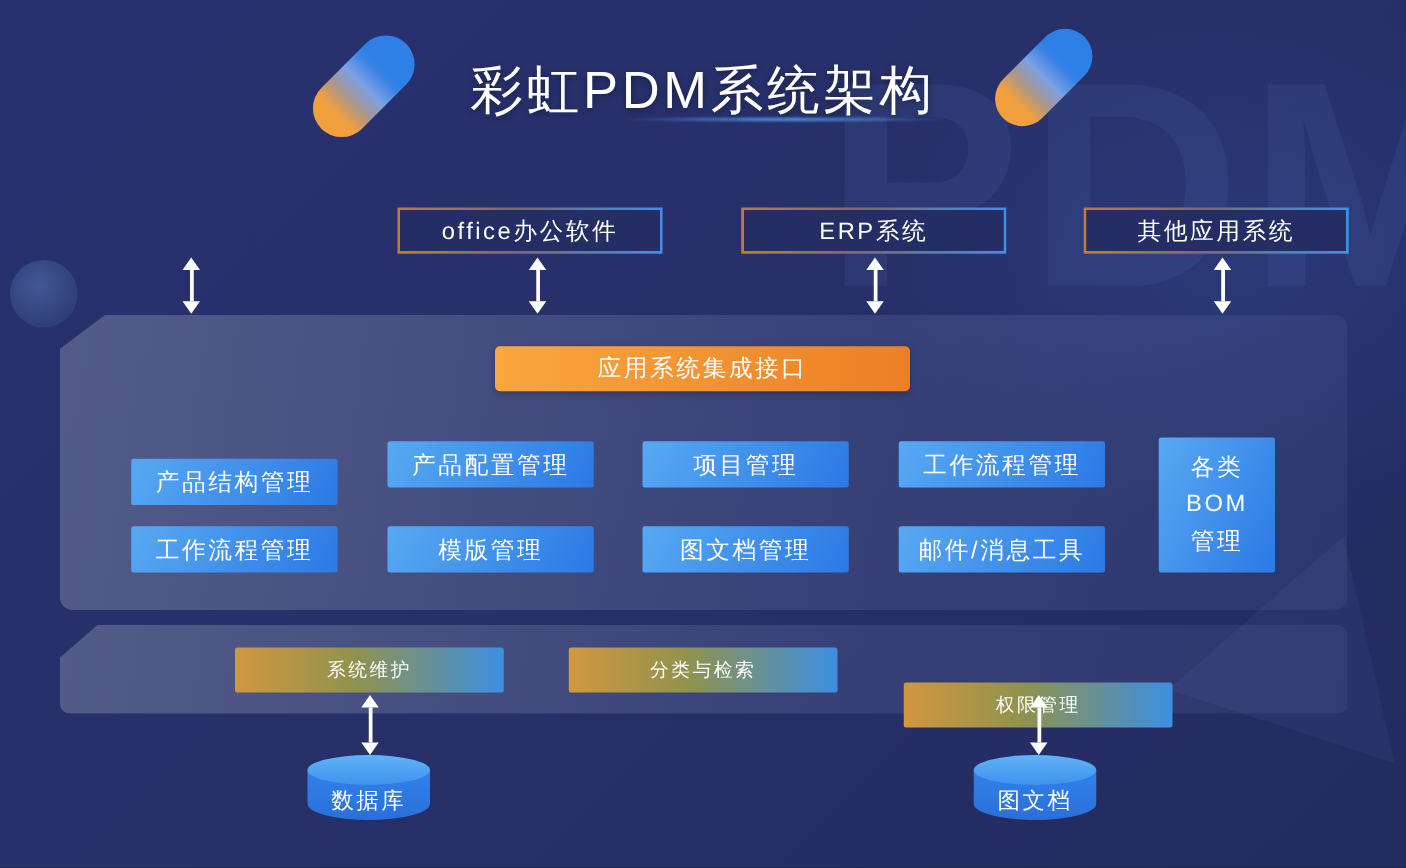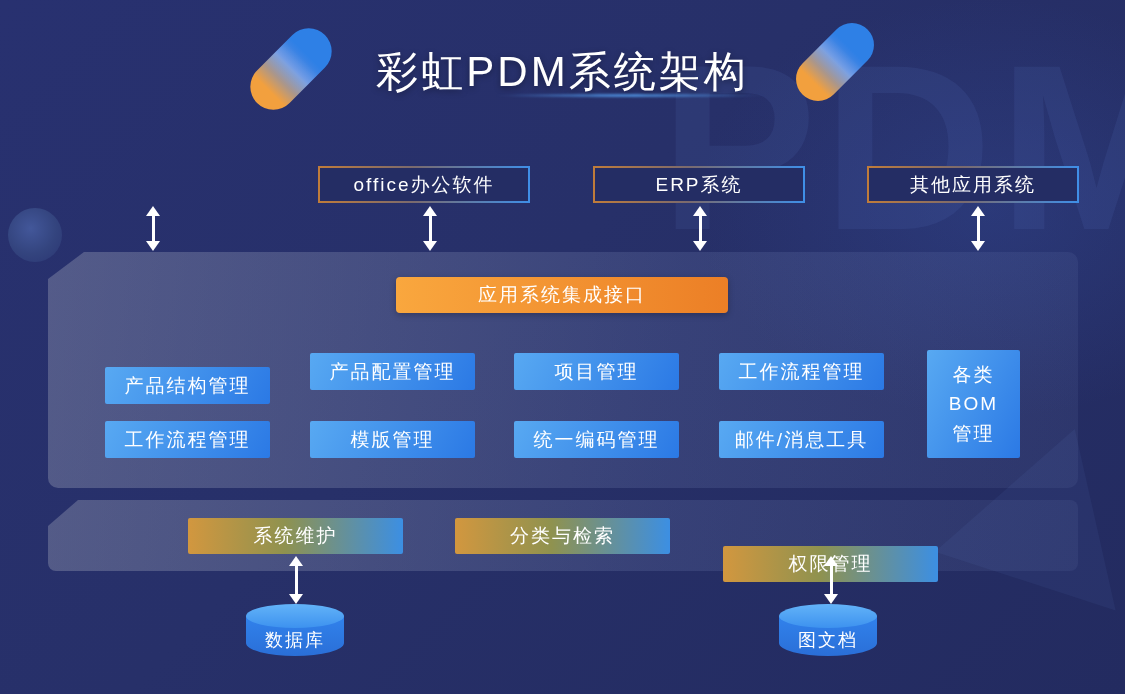--- a/index.html
+++ b/index.html
@@ -95,21 +95,21 @@
     background:linear-gradient(118deg,#58a9f2 0%, #2b79e5 100%);
     font-size:19px; letter-spacing:2px; z-index:2;
   }
   .module-box.tall{
     left:927px; top:350px; width:93px; height:108px;
     white-space:pre-line; text-align:center; line-height:1.55; font-size:19px;
   }
   .service-box{
     position:absolute; top:518px; width:215px; height:36px; border-radius:2px;
     background:linear-gradient(90deg,#d2973f 0%, #8f924f 45%, #3c8fe3 100%);
-    font-size:19px; letter-spacing:2px; z-index:2;
+    font-size:15px; letter-spacing:2px; z-index:2;
   }
 
   
   .cylinder{ position:absolute; width:98px; height:54px; z-index:3; }
   .cyl-body{
     position:absolute; left:0; top:12px; width:100%; height:40px;
     background:linear-gradient(180deg,#3182ec 0%, #2a6fd8 100%);
     border-radius:0 0 49px 49px / 0 0 13px 13px;
   }
   .cyl-top{
@@ -164,21 +164,21 @@
 
   <div class="orange-box flexc">应用系统集成接口</div>
 
   <div class="module-box flexc" style="left:105px;top:367px;width:165px;">产品结构管理</div>
   <div class="module-box flexc" style="left:310px;top:353px;width:165px;">产品配置管理</div>
   <div class="module-box flexc" style="left:514px;top:353px;width:165px;">项目管理</div>
   <div class="module-box flexc" style="left:719px;top:353px;width:165px;">工作流程管理</div>
 
   <div class="module-box flexc" style="left:105px;top:421px;width:165px;">工作流程管理</div>
   <div class="module-box flexc" style="left:310px;top:421px;width:165px;">模版管理</div>
-  <div class="module-box flexc" style="left:514px;top:421px;width:165px;">统一编码管理</div>
+  <div class="module-box flexc" style="left:514px;top:421px;width:165px;">图文档管理</div>
   <div class="module-box flexc" style="left:719px;top:421px;width:165px;text-align:right;">邮件/消息工具</div>
 
   <div class="module-box tall flexc">各类
 BOM
 管理</div>
 
   <div class="panel band"></div>
   <div class="service-box flexc" style="left:188px;">系统维护</div>
   <div class="service-box flexc" style="left:455px;">分类与检索</div>
   <div class="service-box flexc" style="left:723px;margin-top:28px;">权限管理</div>

